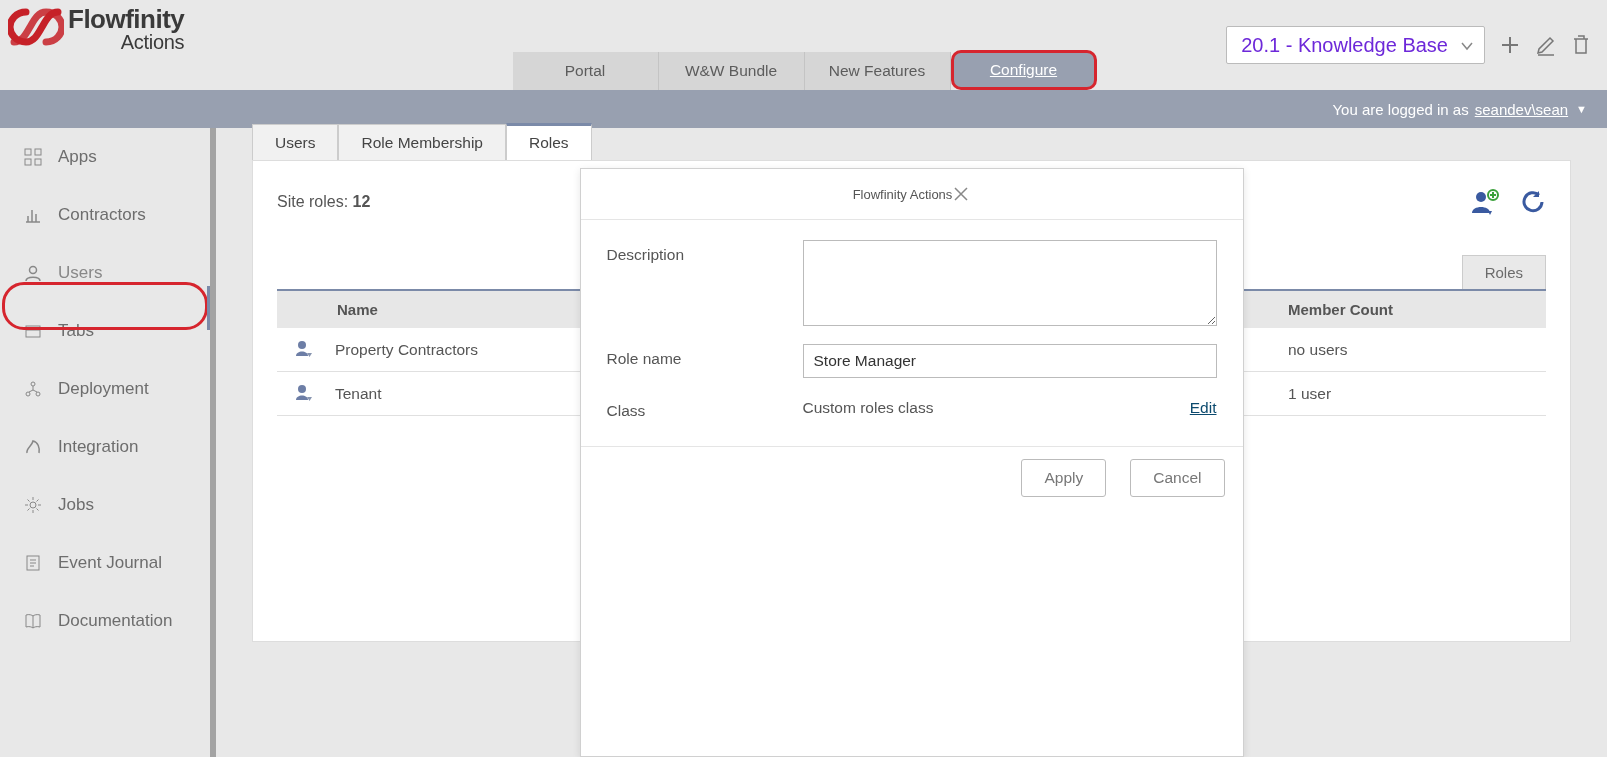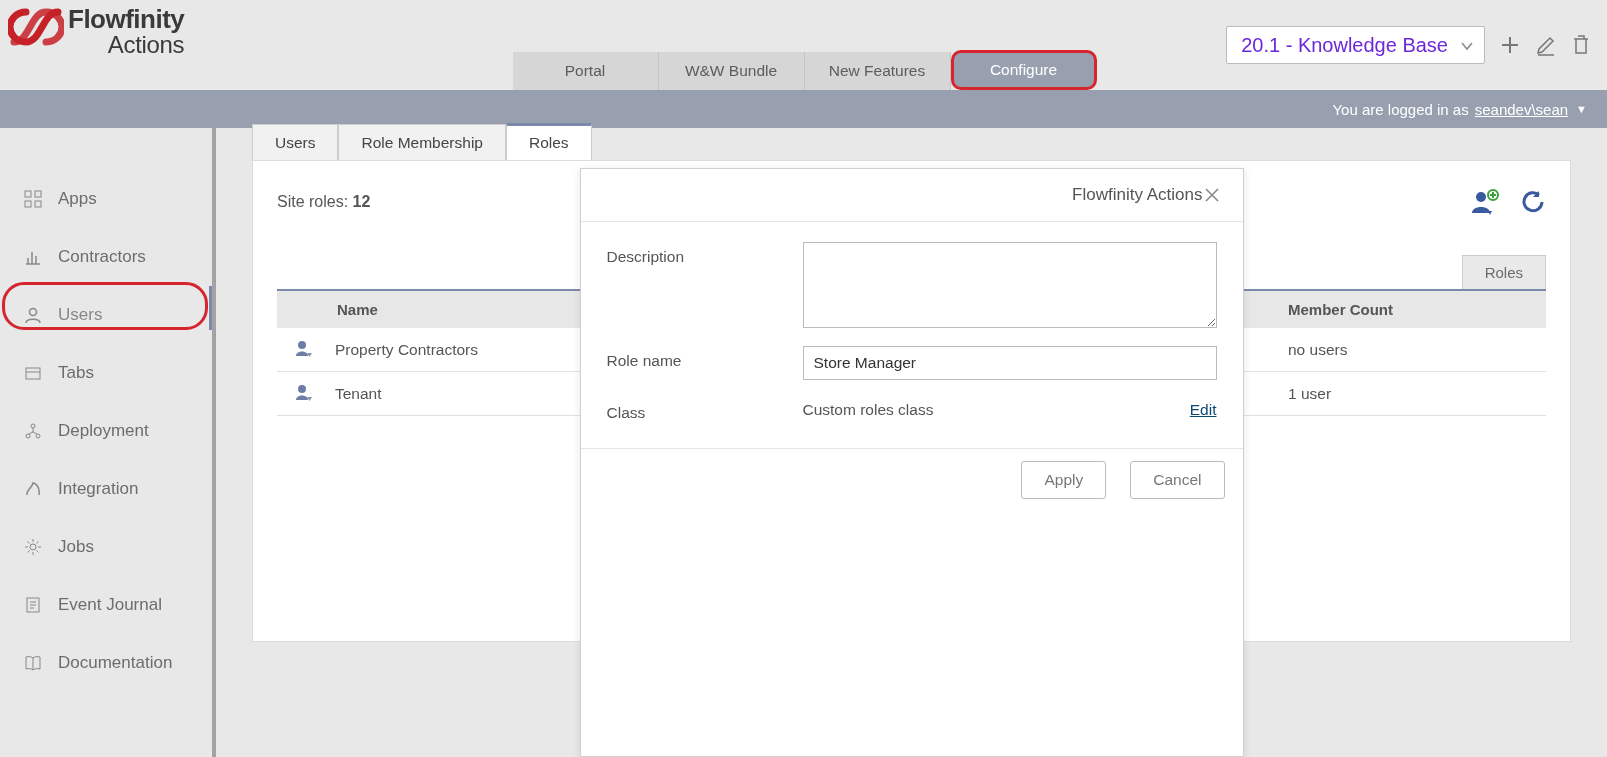--- a/index.html
+++ b/index.html
@@ -18,21 +18,21 @@
   align-items: flex-start;
   justify-content: space-between;
   padding: 6px 16px 0 8px;
   height: 90px;
   position: relative;
 }
 .logo-block { display: flex; align-items: flex-start; }
 .logo-svg { width: 56px; height: 42px; }
 .logo-text { display: flex; flex-direction: column; margin-left: 4px; margin-top: -2px; }
 .logo-title { font-size: 26px; font-weight: 700; color: #3a3a3a; letter-spacing: -0.5px; }
-.logo-sub { font-size: 24px; color: #3a3a3a; align-self: flex-end; margin-top: -4px; letter-spacing: -0.3px; }
+.logo-sub { font-size: 20px; color: #3a3a3a; align-self: flex-end; margin-top: -4px; letter-spacing: -0.3px; }
 
 .header-right {
   display: flex;
   align-items: center;
   gap: 14px;
   margin-top: 20px;
 }
 .version-select {
   border: 1px solid #bbb;
   background: #fff;
@@ -76,20 +76,21 @@
 }
 .mtab.active {
   background: #98a0b0;
   color: #fff;
 }
 .hl-configure {
   border: 3px solid #d6252e;
   border-radius: 10px;
   margin: -2px -2px -2px 0;
   height: 40px;
+  text-decoration: underline;
 }
 
 
 .loginbar {
   height: 38px;
   background: #98a0b0;
   color: #fff;
   display: flex;
   align-items: center;
   justify-content: flex-end;
@@ -100,22 +101,21 @@
 .loginbar .user { text-decoration: underline; }
 .loginbar .tri { font-size: 11px; margin-left: 2px; }
 
 
 .body {
   display: flex;
   height: calc(100% - 128px);
 }
 .sidebar {
   width: 216px;
-  border-right: 4px solid #a3a3a3;
-  padding-top: 42px;
+  border-right: 6px solid #a3a3a3;
   position: relative;
 }
 .side-item {
   display: flex;
   align-items: center;
   gap: 14px;
   height: 58px;
   padding-left: 24px;
   font-size: 17px;
   color: #6d6d6d;
@@ -268,24 +268,24 @@
 .modal {
   margin-top: 40px;
   width: 664px;
   background: #fff;
   border: 1px solid #d0d0d0;
   box-shadow: 0 2px 8px rgba(0,0,0,0.1);
   pointer-events: auto;
 }
 .modal-head {
   display: flex;
-  justify-content: flex-end;
+  justify-content: center;
   align-items: center;
   padding: 16px 22px;
-  font-size: 17px;
+  font-size: 13px;
   color: #555;
   border-bottom: 1px solid #e5e5e5;
 }
 .modal-head .x { color: #888; cursor: pointer; }
 .modal-body { padding: 20px 26px 8px 26px; }
 .mrow { display: flex; align-items: flex-start; margin-bottom: 18px; }
 .mrow .lbl { width: 196px; font-size: 15.5px; color: #555; padding-top: 6px; }
 .mrow input[type=text] {
   flex: 1;
   border: 1px solid #bbb;

